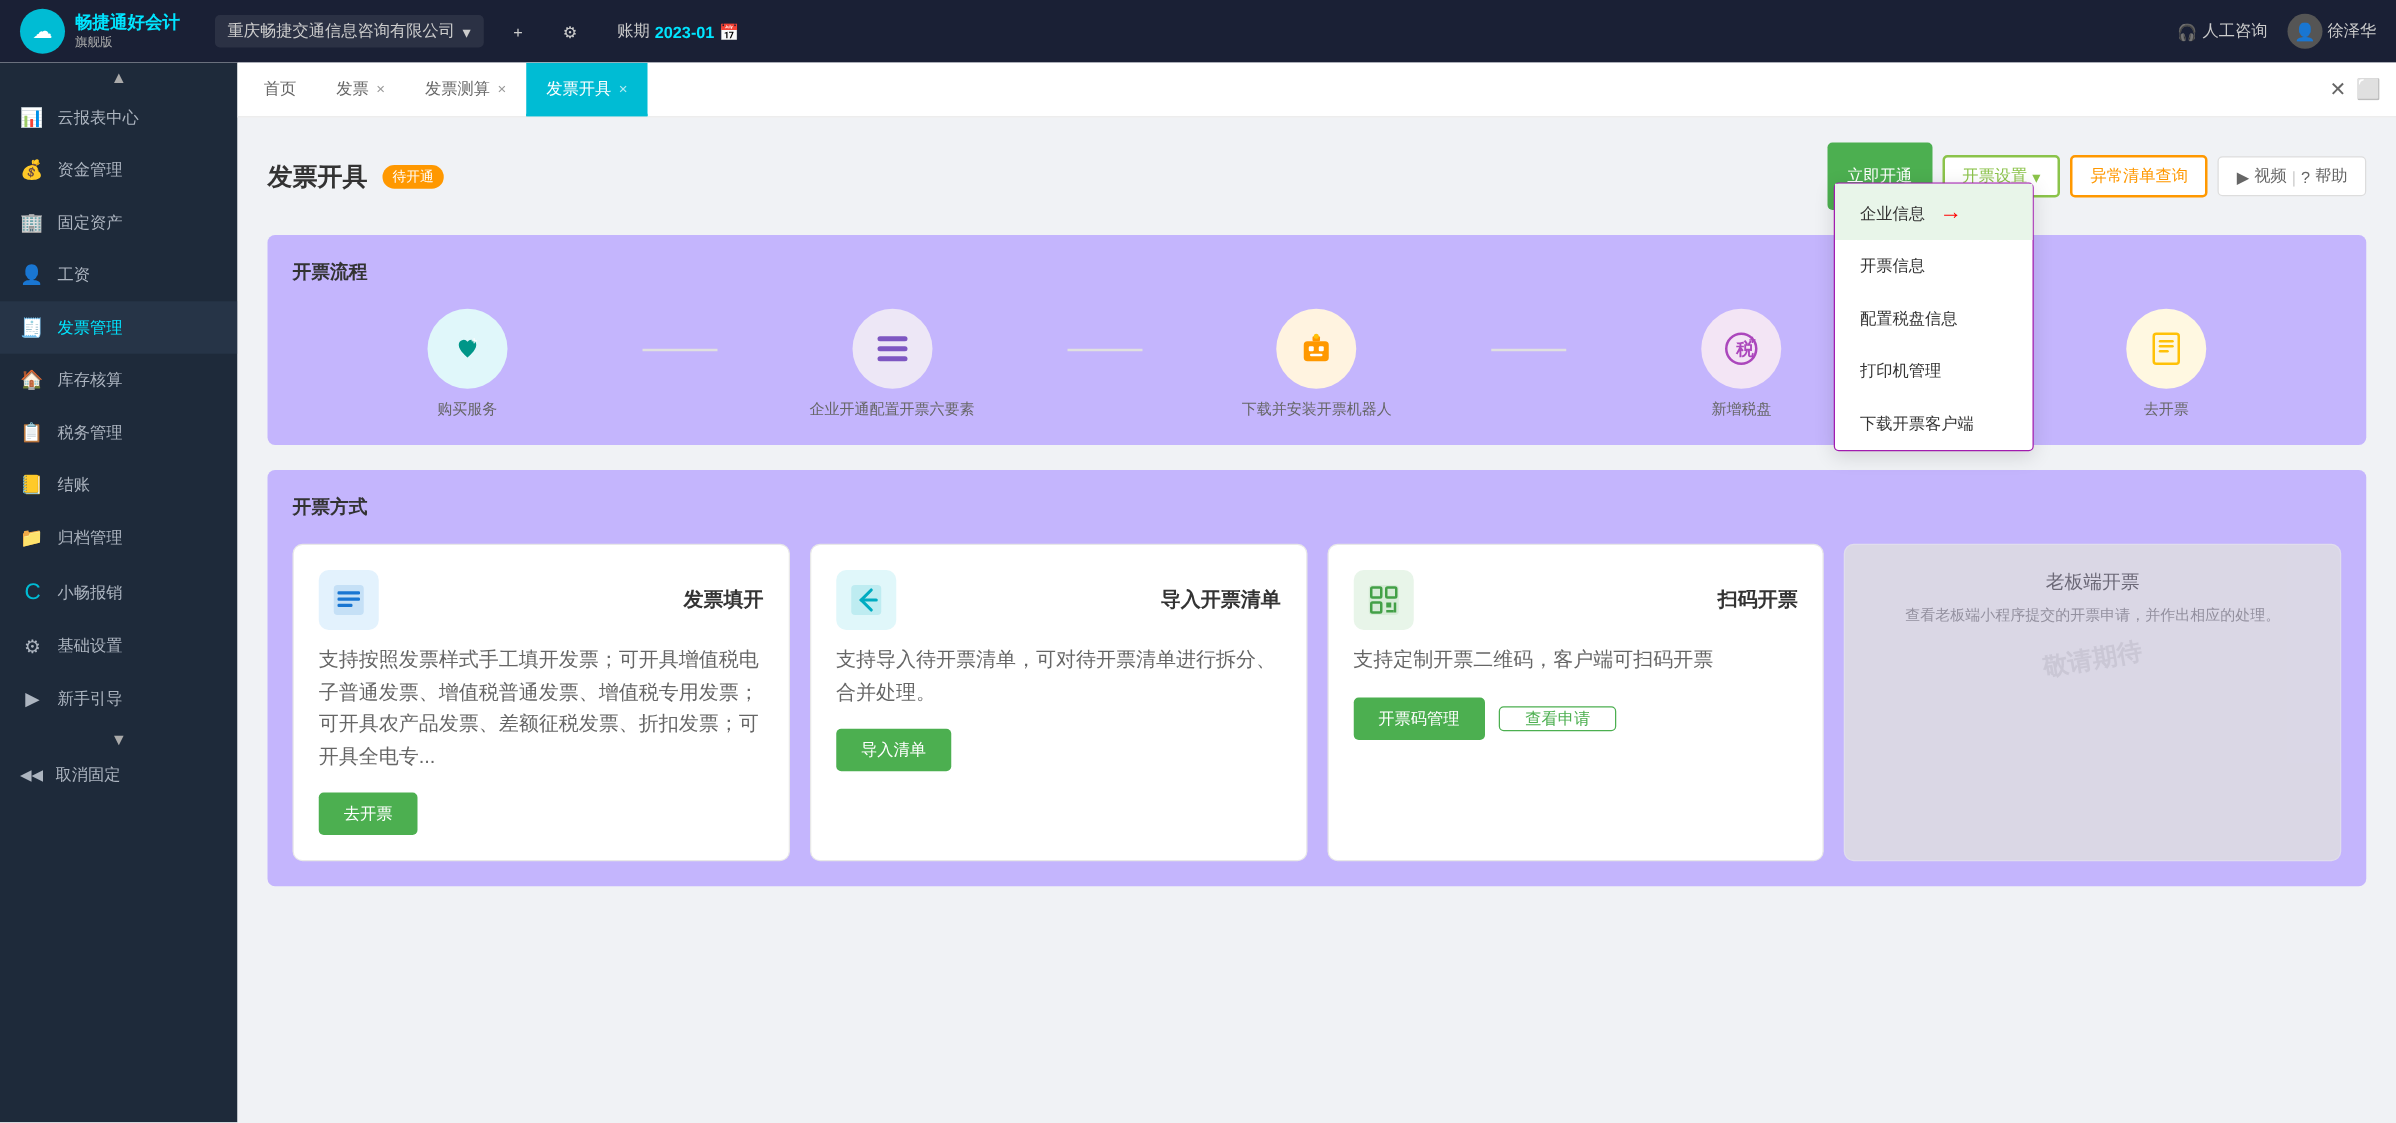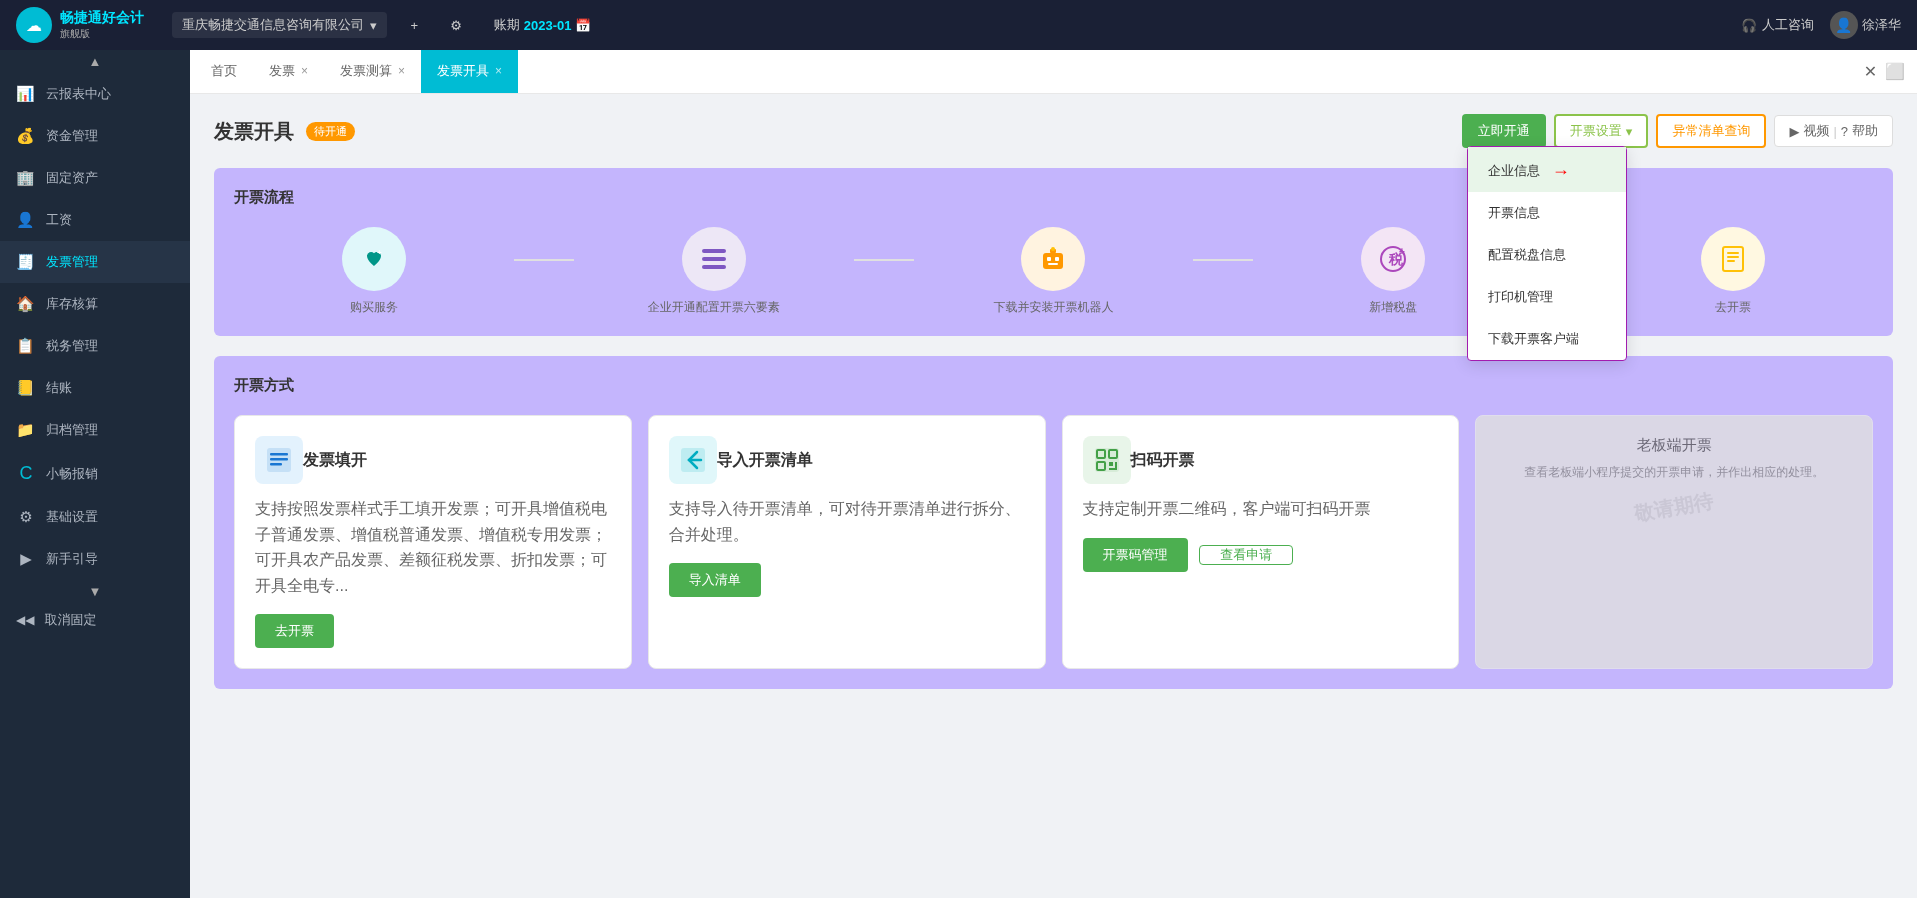--- a/index.html
+++ b/index.html
@@ -43,21 +43,21 @@
     .sidebar-scroll-up, .sidebar-scroll-down { display: flex; justify-content: center; padding: 4px; color: #aaa; cursor: pointer; }
 
     
     .page-content { flex: 1; padding: 20px 24px; overflow-y: auto; position: relative; }
     .page-header { display: flex; align-items: center; gap: 12px; margin-bottom: 20px; }
     .page-title { font-size: 20px; font-weight: bold; color: #333; }
     .status-badge { background: #ff9800; color: white; font-size: 11px; padding: 2px 8px; border-radius: 10px; }
 
     
     .header-actions { margin-left: auto; display: flex; align-items: center; gap: 8px; }
-    .btn-primary { background: #4caf50; color: white; border: none; padding: 8px 16px; border-radius: 4px; cursor: pointer; font-size: 13px; }
+    .btn-primary { background: #4caf50; color: white; border: none; padding: 18px 16px; border-radius: 4px; cursor: pointer; font-size: 13px; }
     .btn-outline-green { background: white; color: #8bc34a; border: 2px solid #8bc34a; padding: 6px 14px; border-radius: 4px; cursor: pointer; font-size: 13px; display: flex; align-items: center; gap: 4px; position: relative; }
     .btn-outline-yellow { background: white; color: #ff9800; border: 2px solid #ff9800; padding: 6px 14px; border-radius: 4px; cursor: pointer; font-size: 13px; display: flex; align-items: center; gap: 4px; }
     .btn-video { background: white; color: #666; border: 1px solid #ddd; padding: 6px 14px; border-radius: 4px; cursor: pointer; font-size: 13px; display: flex; align-items: center; gap: 4px; }
 
     
     .section { background: #c4b5fd; border-radius: 6px; padding: 20px; margin-bottom: 20px; }
     .section-title { font-size: 15px; font-weight: bold; color: #333; margin-bottom: 20px; }
 
     
     .flow-steps { display: flex; align-items: center; gap: 0; }
@@ -67,21 +67,21 @@
     .step-circle.purple { background: #ede7f6; color: #7e57c2; }
     .step-circle.orange { background: #fff3e0; color: #ff9800; }
     .step-circle.light-purple { background: #f3e5f5; color: #ab47bc; }
     .step-label { font-size: 12px; color: #666; text-align: center; }
     .flow-divider { width: 60px; height: 2px; background: #e0e0e0; margin-bottom: 24px; }
 
     
     .methods-grid { display: grid; grid-template-columns: repeat(4, 1fr); gap: 16px; }
     .method-card { background: white; border: 1px solid #e8e8e8; border-radius: 8px; padding: 20px; }
     .method-card.disabled { background: #f5f5f5; opacity: 0.8; }
-    .method-header { display: flex; align-items: center; gap: 0; margin-bottom: 12px; }
+    .method-header { display: flex; align-items: center; gap: 0; margin-bottom: 12px; justify-content: space-between; }
     .method-icon { width: 48px; height: 48px; border-radius: 8px; display: flex; align-items: center; justify-content: center; font-size: 24px; }
     .method-icon.blue { background: #e3f2fd; color: #1976d2; }
     .method-icon.cyan { background: #e0f7fa; color: #00acc1; }
     .method-icon.light-blue { background: #e8f5e9; color: #43a047; }
     .method-title { font-size: 16px; font-weight: bold; color: #333; }
     .method-desc { font-size: 16px; color: #666; line-height: 1.6; margin-bottom: 16px; }
     .method-btn { background: #4caf50; color: white; border: none; padding: 8px 20px; border-radius: 4px; cursor: pointer; font-size: 13px; }
     .method-btn-outline { background: white; color: #4caf50; border: 1px solid #4caf50; padding: 0 20px; border-radius: 4px; cursor: pointer; font-size: 13px; margin-left: 8px; }
     .disabled-overlay { display: flex; flex-direction: column; align-items: center; justify-content: center; text-align: center; }
     .disabled-title { font-size: 15px; font-weight: normal; color: #555; margin-bottom: 8px; }

